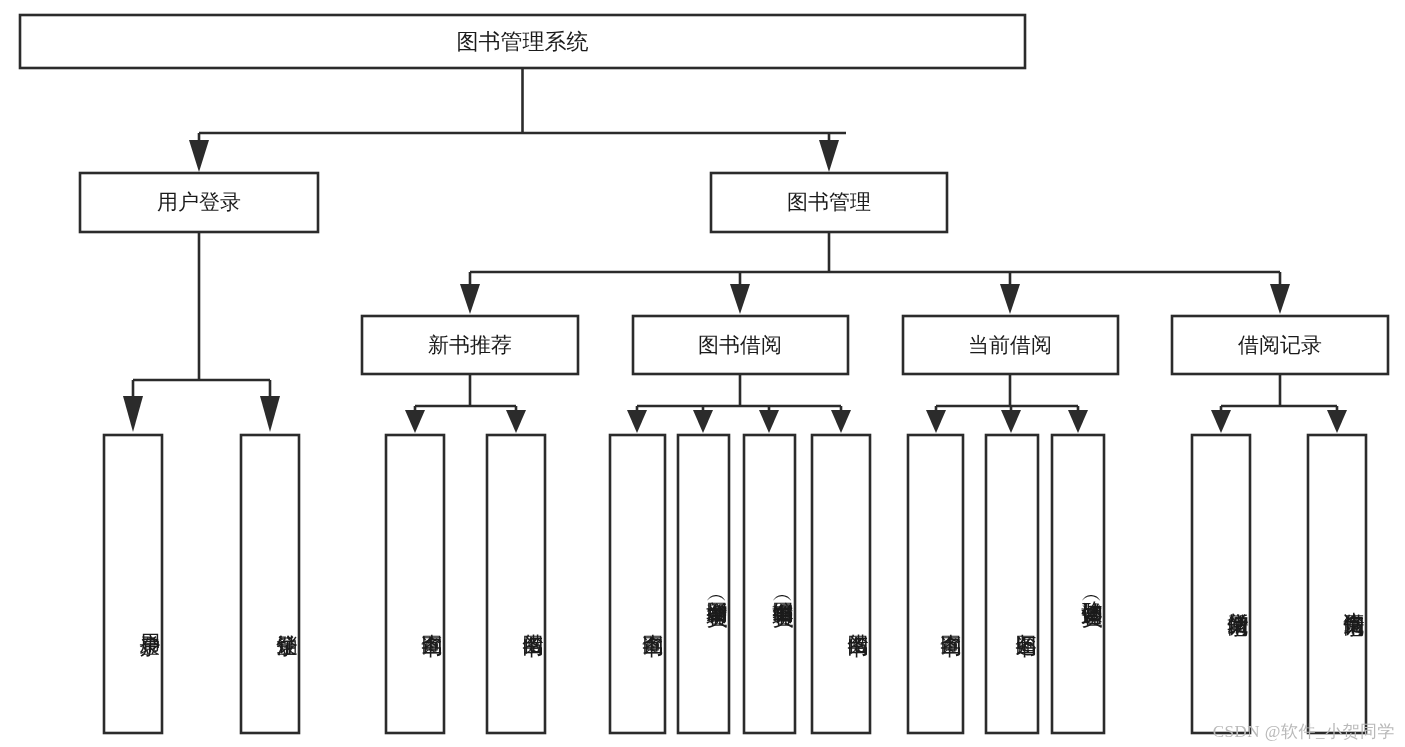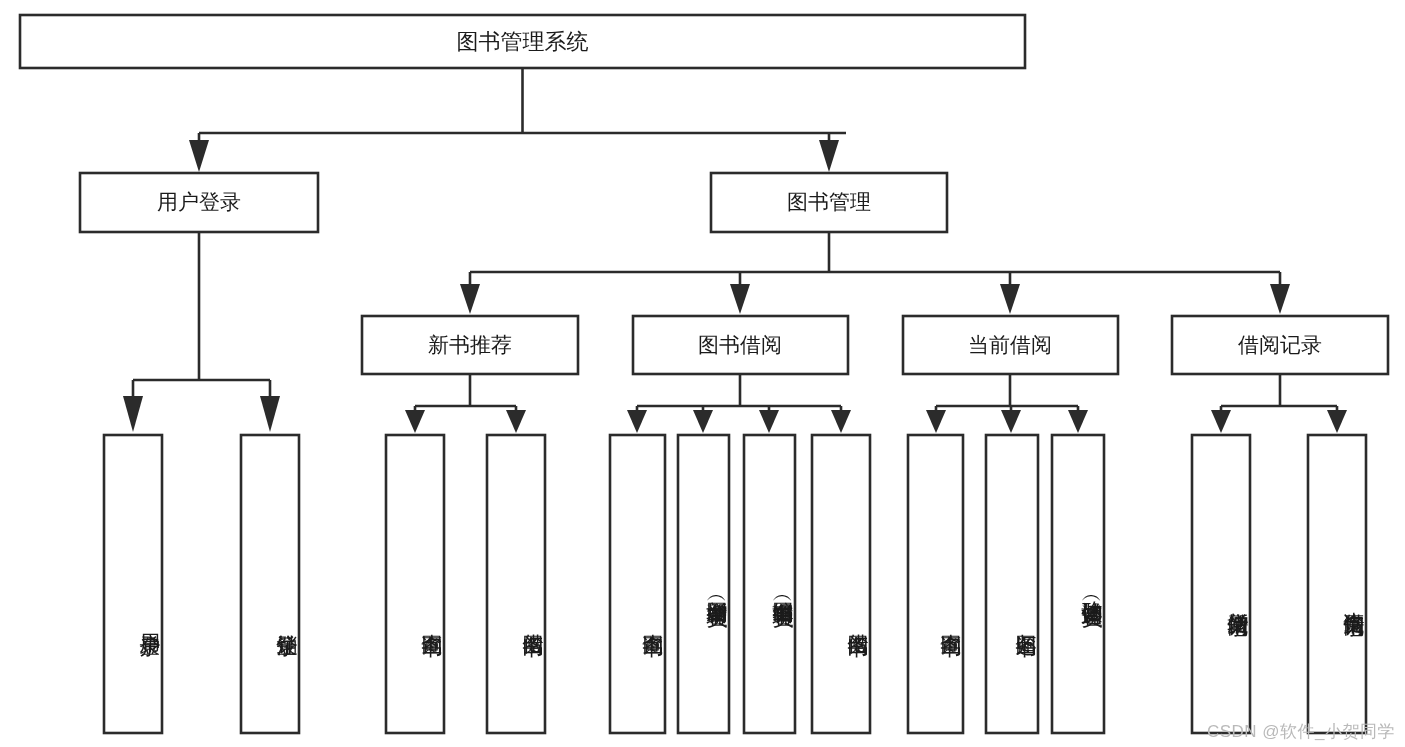--- a/index.html
+++ b/index.html
@@ -45,21 +45,21 @@
     pointer-events:none;
   }
   .watermark{
     position:absolute;
     right:10px;
     bottom:4px;
     font-size:17px;
     color:#b9b9b9;
     letter-spacing:0.5px;
     white-space:nowrap;
-    font-family:Liberation Sans, sans-serif;
+    font-family:Liberation Serif, serif;
   }
 </style>
 </head>
 <body>
 
 <div id="stage">
 
   <svg id="diagram" viewBox="0 0 1405 747">
 
     <g>

